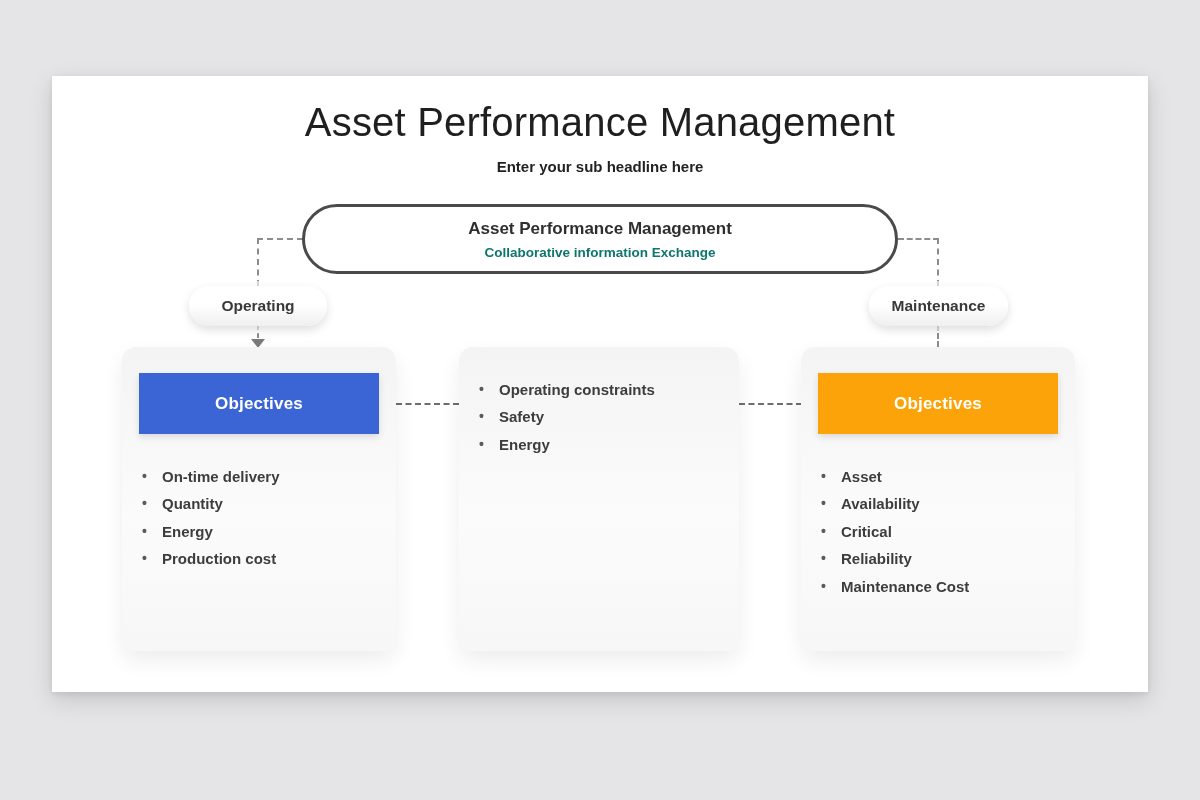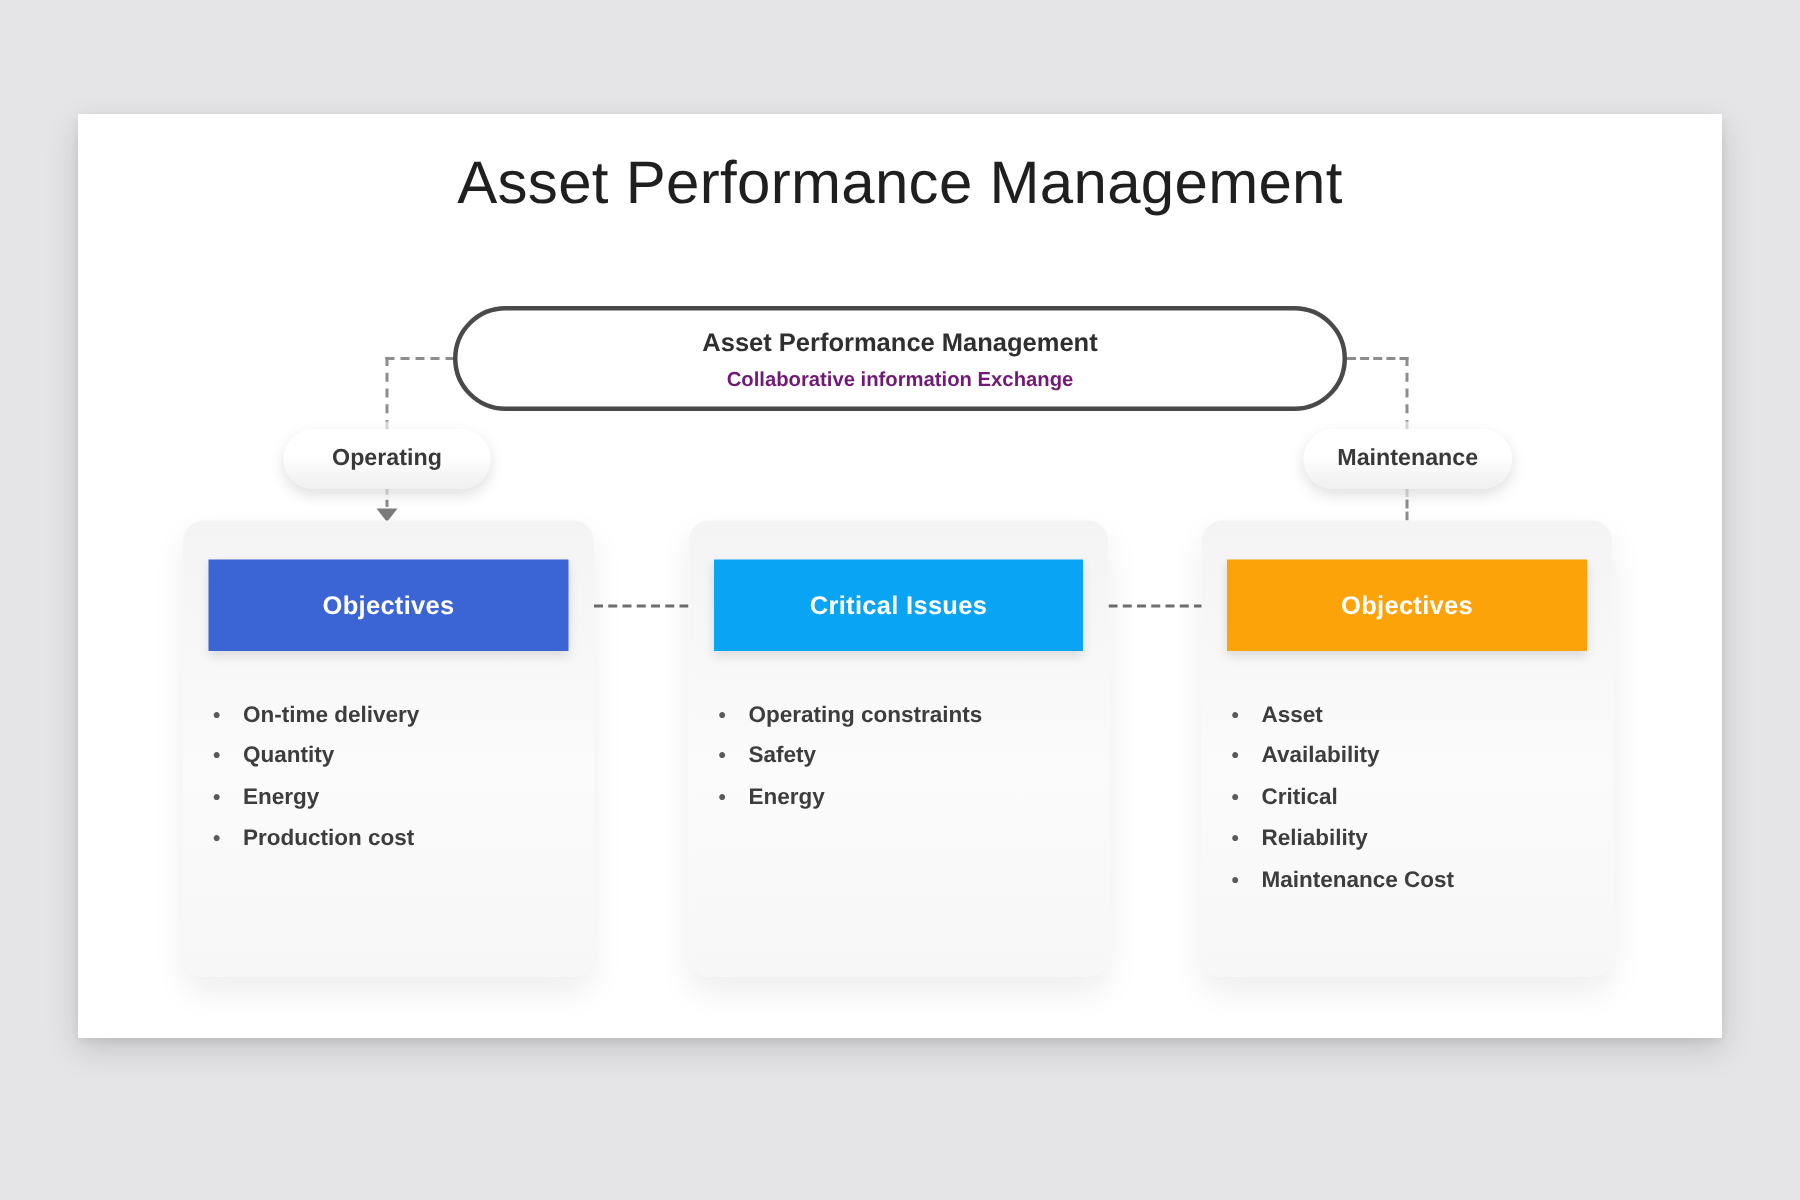--- a/index.html
+++ b/index.html
@@ -23,21 +23,21 @@
   }
 
   
   .root-pill {
     position:absolute; left:250px; top:128px; width:596px; height:70px;
     border:3px solid #4a4a4a; border-radius:35px; background:#fff;
     display:flex; flex-direction:column; align-items:center; justify-content:center;
     z-index:3;
   }
   .root-pill .l1 { font-size:17px; font-weight:700; color:#2f2f2f; }
-  .root-pill .l2 { font-size:13.5px; font-weight:700; color:#701a75; margin-top:6px; }
+  .root-pill .l2 { font-size:13.5px; font-weight:700; color:#0f766e; margin-top:6px; }
 
   
   .dash-h { position:absolute; height:0; border-top:2px dashed #8d8d8d; z-index:1; }
   .dash-v { position:absolute; width:0; border-left:2px dashed #8d8d8d; z-index:1; }
   .conn-left-h  { left:205px; top:162px; width:46px; }
   .conn-left-v  { left:205px; top:162px; height:48px; }
   .conn-right-h { left:846px; top:162px; width:41px; }
   .conn-right-v { left:885px; top:162px; height:48px; }
   .prod-drop    { left:205px; top:249px; height:13px; }
   .maint-drop   { left:885px; top:249px; height:22px; }
@@ -86,20 +86,21 @@
     content:"\2022"; position:absolute; left:20px; top:0; color:#5a5a5a; font-size:14px;
   }
 </style>
 </head>
 <body>
 
 <div class="page">
   <div class="slide">
 
     <div class="title">Asset Performance Management</div>
+    <div class="subtitle">Enter your sub headline here</div>
 
     <div class="dash-h conn-left-h"></div>
     <div class="dash-v conn-left-v"></div>
     <div class="dash-h conn-right-h"></div>
     <div class="dash-v conn-right-v"></div>
     <div class="dash-v prod-drop"></div>
     <div class="arrowhead-down"></div>
     <div class="dash-v maint-drop"></div>
     <div class="dash-h card-link-1"></div>
     <div class="dash-h card-link-2"></div>
@@ -120,21 +121,20 @@
       <div class="card-header" style="background: rgb(59, 100, 212);">Objectives</div>
       <ul>
         <li>On-time delivery</li>
         <li>Quantity</li>
         <li>Energy</li>
         <li>Production cost</li>
       </ul>
     </div>
 
     <div class="card card-2">
-      <div class="card-header" style="background: rgb(10, 164, 244);">Critical Issues</div>
       <ul>
         <li>Operating constraints</li>
         <li>Safety</li>
         <li>Energy</li>
       </ul>
     </div>
 
     <div class="card card-3">
       <div class="card-header" style="background: rgb(251, 163, 8);">Objectives</div>
       <ul>

